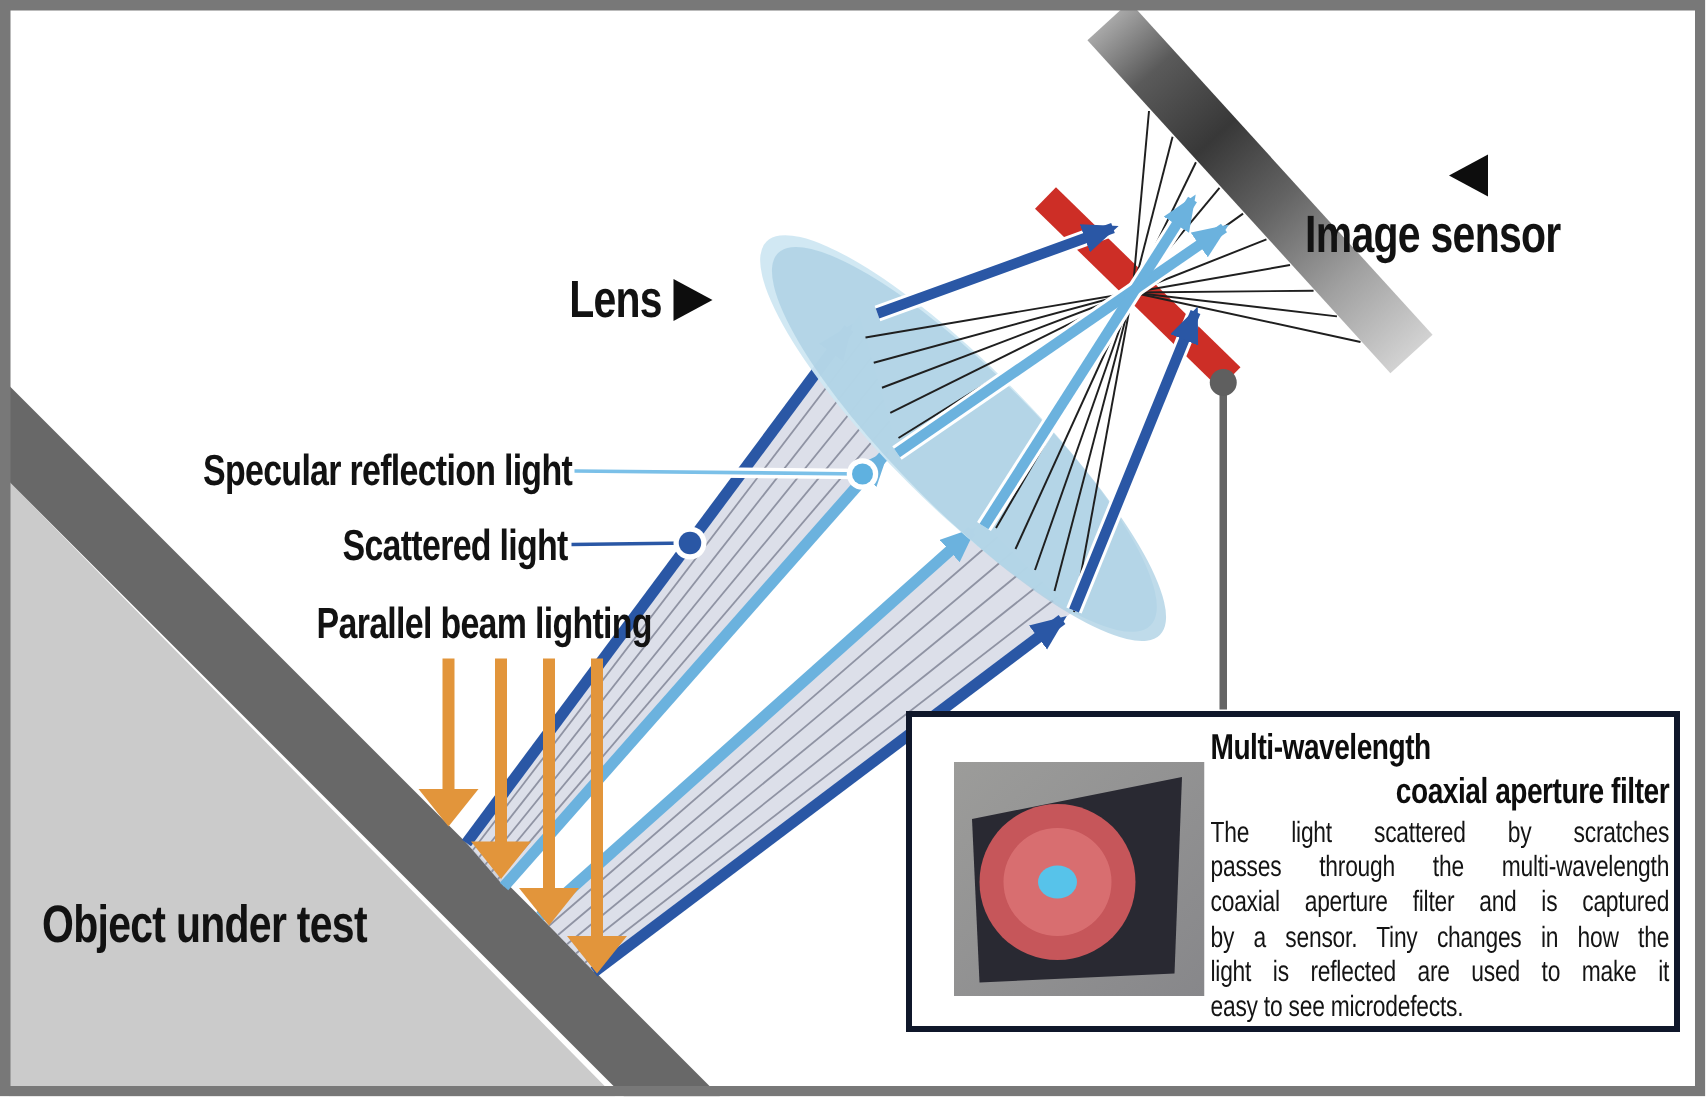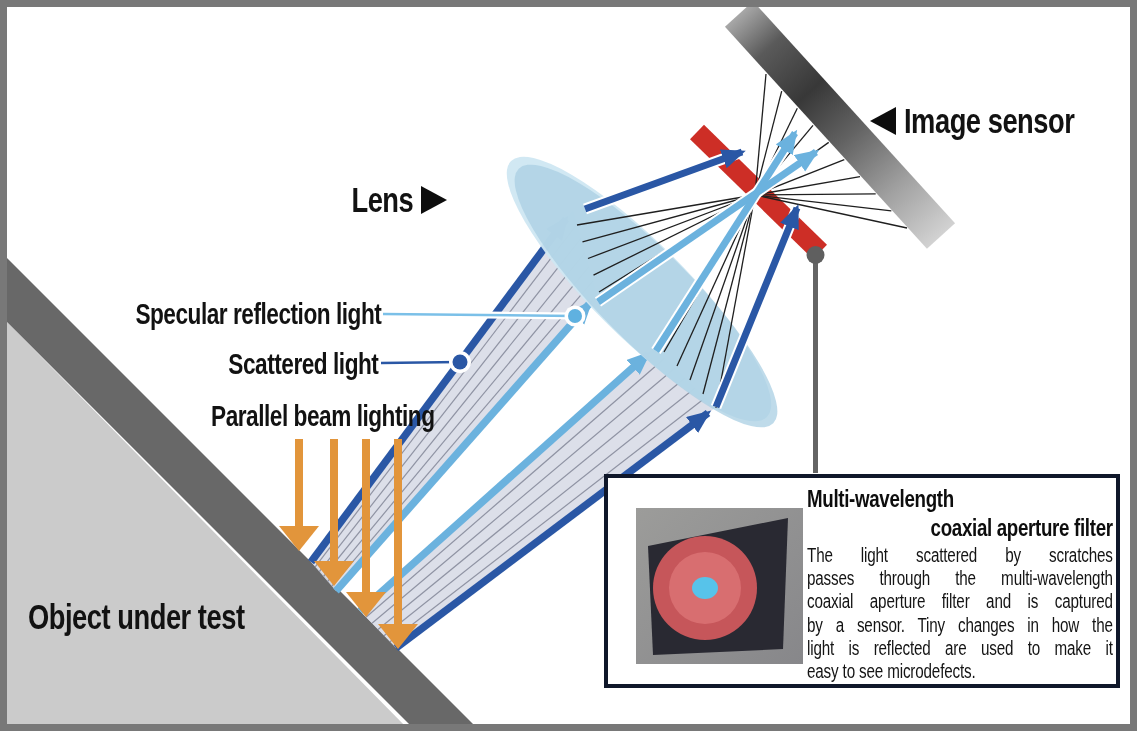--- a/index.html
+++ b/index.html
@@ -170,26 +170,26 @@
     <g>
       <line x1="381" y1="363" x2="460" y2="362" stroke="#ffffff" stroke-width="7"></line>
       <line x1="381" y1="363" x2="460" y2="362" stroke="#2a57a5" stroke-width="2.5"></line>
       <circle cx="460" cy="362" r="11" fill="#ffffff"></circle>
       <circle cx="460" cy="362" r="7.5" fill="#2a57a5"></circle>
     </g>
 
     <rect x="3.5" y="3.5" width="1130" height="724" fill="none" stroke="#787878" stroke-width="7"></rect>
   </svg>
 
-  <div class="ptr-wrap" style="right:690px;top:182px;">
+  <div class="ptr-wrap" style="right:662px;top:182px;">
     <span class="dlabel lbl-big condense-r" style="position:static;">Lens</span>
     <span class="tri-right"></span>
   </div>
 
-  <div class="ptr-wrap" style="left:870px;top:103px;">
+  <div class="ptr-wrap" style="left:870px;top:103px;flex-direction:column;">
     <span class="tri-left"></span>
     <span class="dlabel lbl-big condense-l" style="position:static;">Image sensor</span>
   </div>
 
   <div class="dlabel lbl-mid condense-r" style="right:756px;top:299px;">Specular reflection light</div>
 
   <div class="dlabel lbl-mid condense-r" style="right:759px;top:349px;">Scattered light</div>
 
   <div class="dlabel lbl-mid condense-r" style="right:702px;top:401px;">Parallel beam lighting</div>
 

